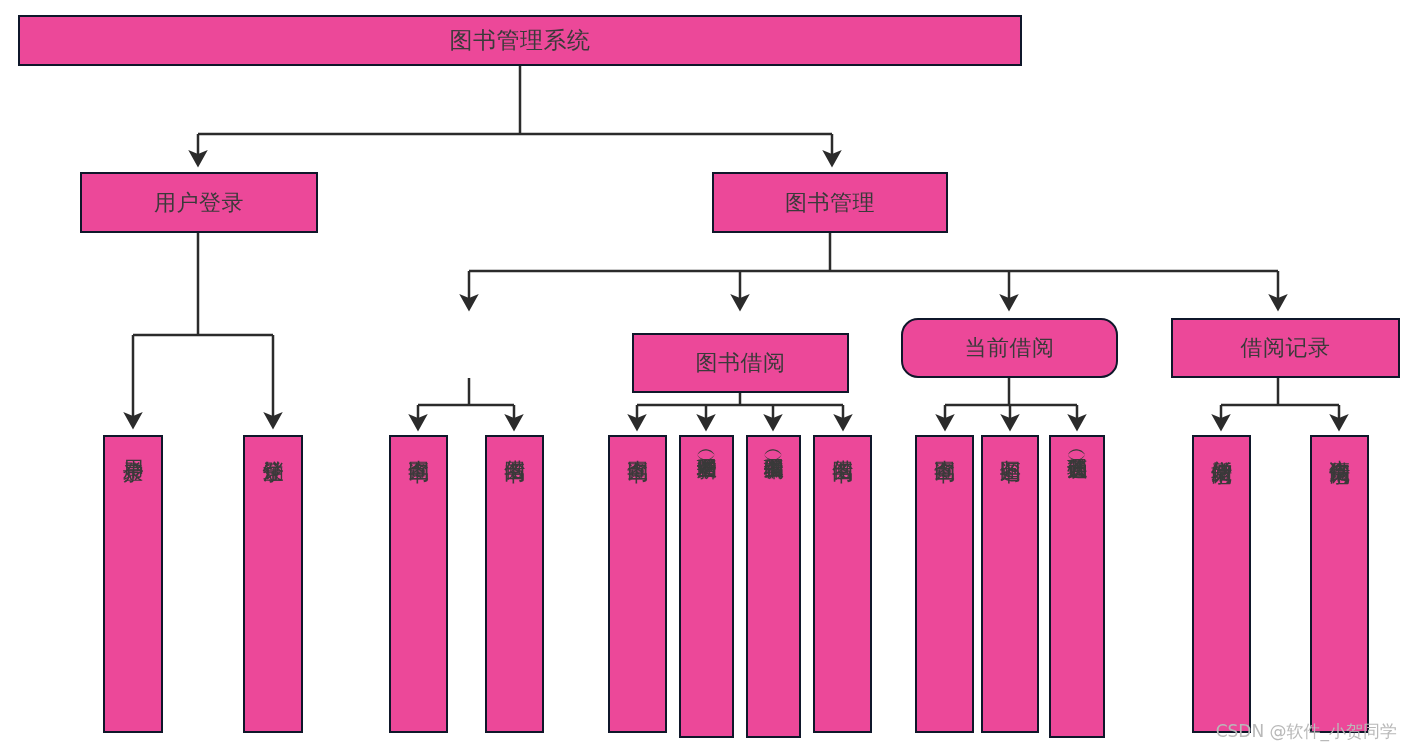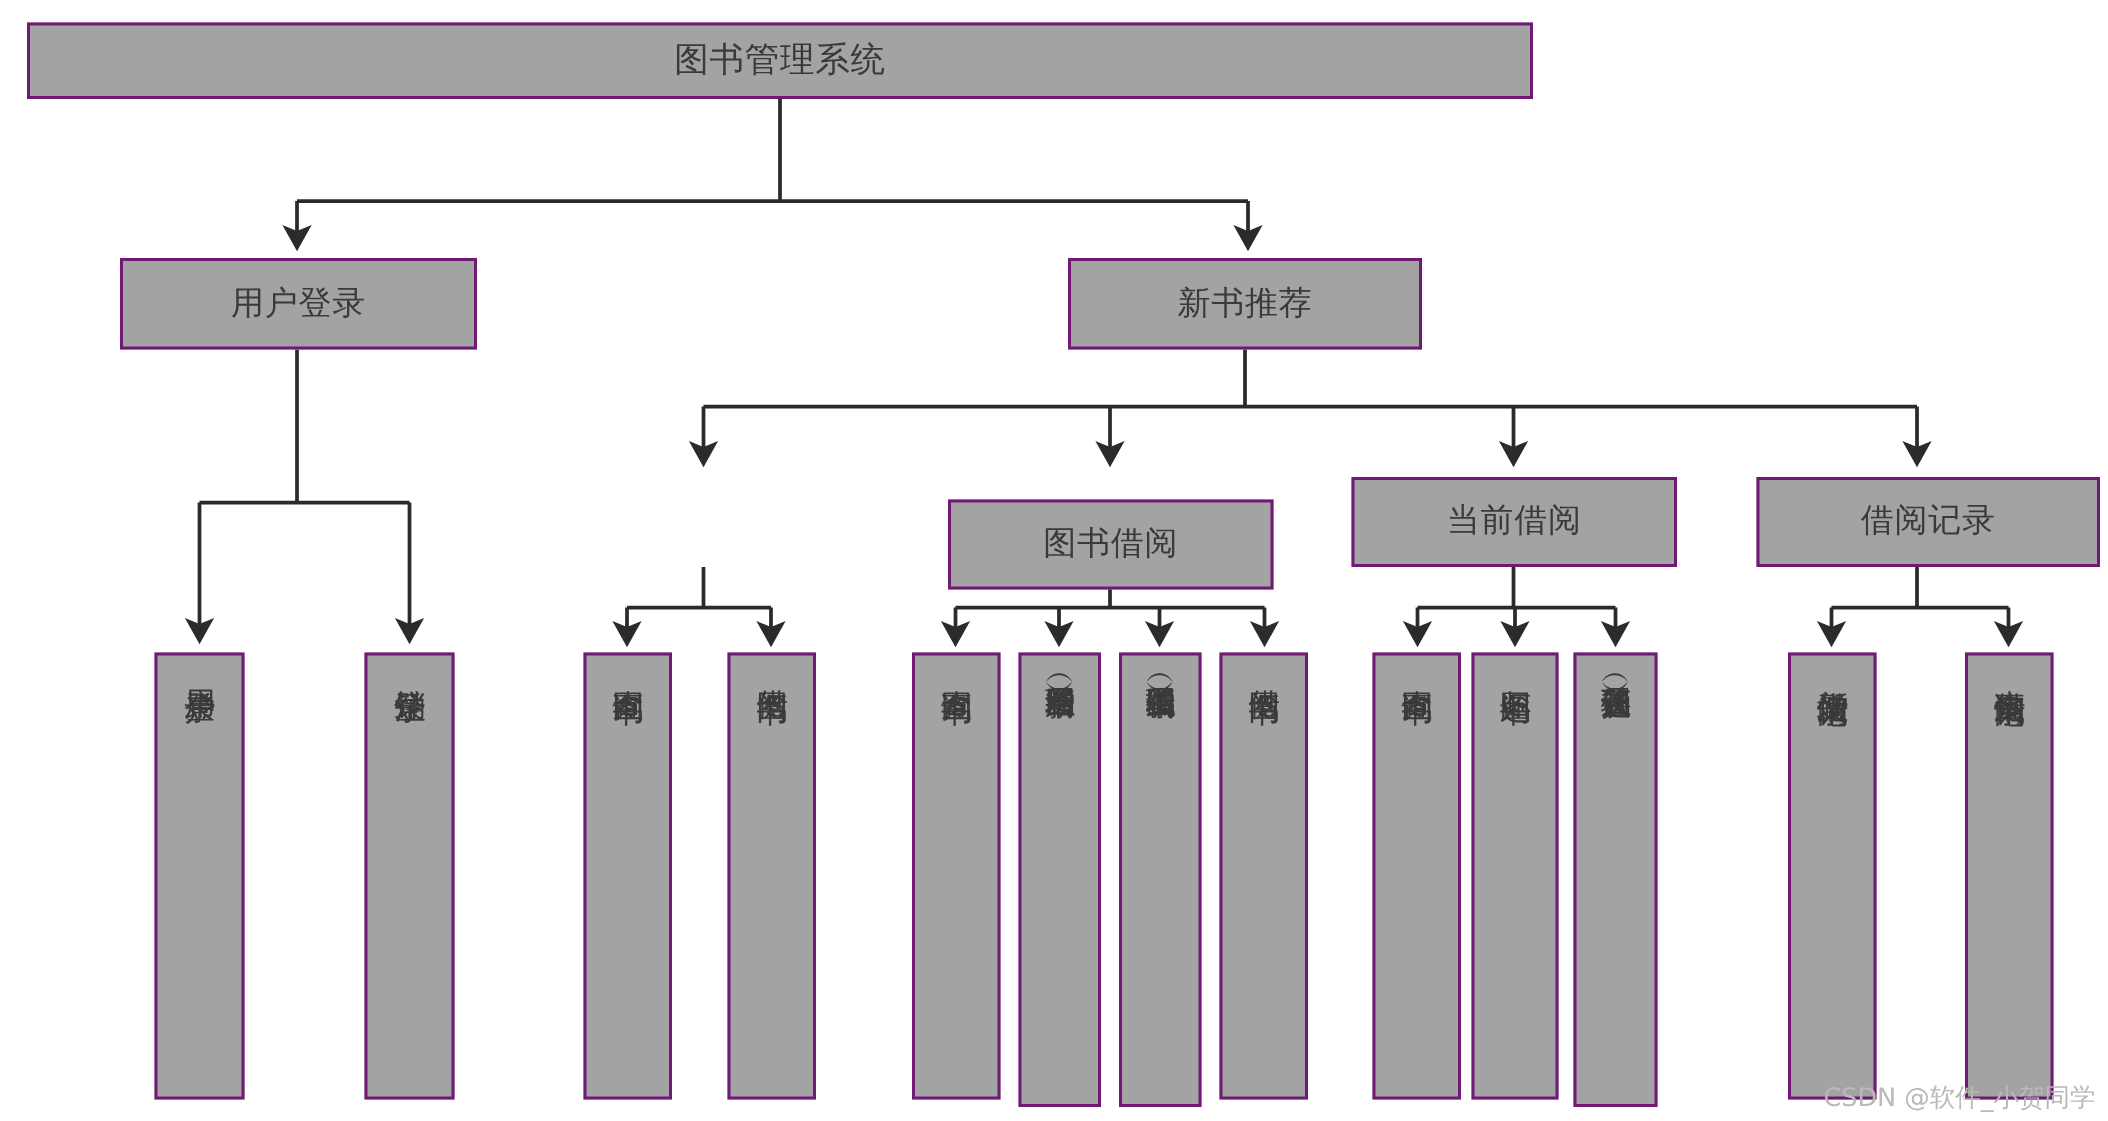--- a/index.html
+++ b/index.html
@@ -22,22 +22,22 @@
     position: absolute;
     left: 0;
     top: 0;
     width: 1405px;
     height: 747px;
     pointer-events: none;
   }
   .node {
     position: absolute;
     box-sizing: border-box;
-    background: #a3a3a3;
-    border: 2px solid #701a75;
+    background: #ec4899;
+    border: 2px solid #0f172a;
     display: flex;
     align-items: center;
     justify-content: center;
     color: #333333;
     z-index: 2;
   }
   .node .node-label {
     display: block;
     text-align: center;
     line-height: 1.18;
@@ -136,29 +136,29 @@
 
   <div class="node horiz root" style="left:18px; top:15px; width:1004px; height:51px;">
     <span class="node-label">图书管理系统</span>
   </div>
 
   <div class="node horiz" style="left:80px; top:172px; width:238px; height:61px;">
     <span class="node-label">用户登录</span>
   </div>
 
   <div class="node horiz" style="left:712px; top:172px; width:236px; height:61px;">
-    <span class="node-label">新书推荐</span>
+    <span class="node-label">图书管理</span>
   </div>
 
 
   <div class="node horiz" style="left:632px; top:333px; width:217px; height:60px;">
     <span class="node-label">图书借阅</span>
   </div>
 
-  <div class="node horiz" style="left:901px; top:318px; width:217px; height:60px;">
+  <div class="node horiz" style="left:901px; top:318px; width:217px; height:60px;border-radius:17px;">
     <span class="node-label">当前借阅</span>
   </div>
 
   <div class="node horiz" style="left:1171px; top:318px; width:229px; height:60px;">
     <span class="node-label">借阅记录</span>
   </div>
 
   <div class="node vert" style="left:103px; top:435px; width:60px; height:298px;">
     <span class="node-label">用户登录</span>
   </div>

